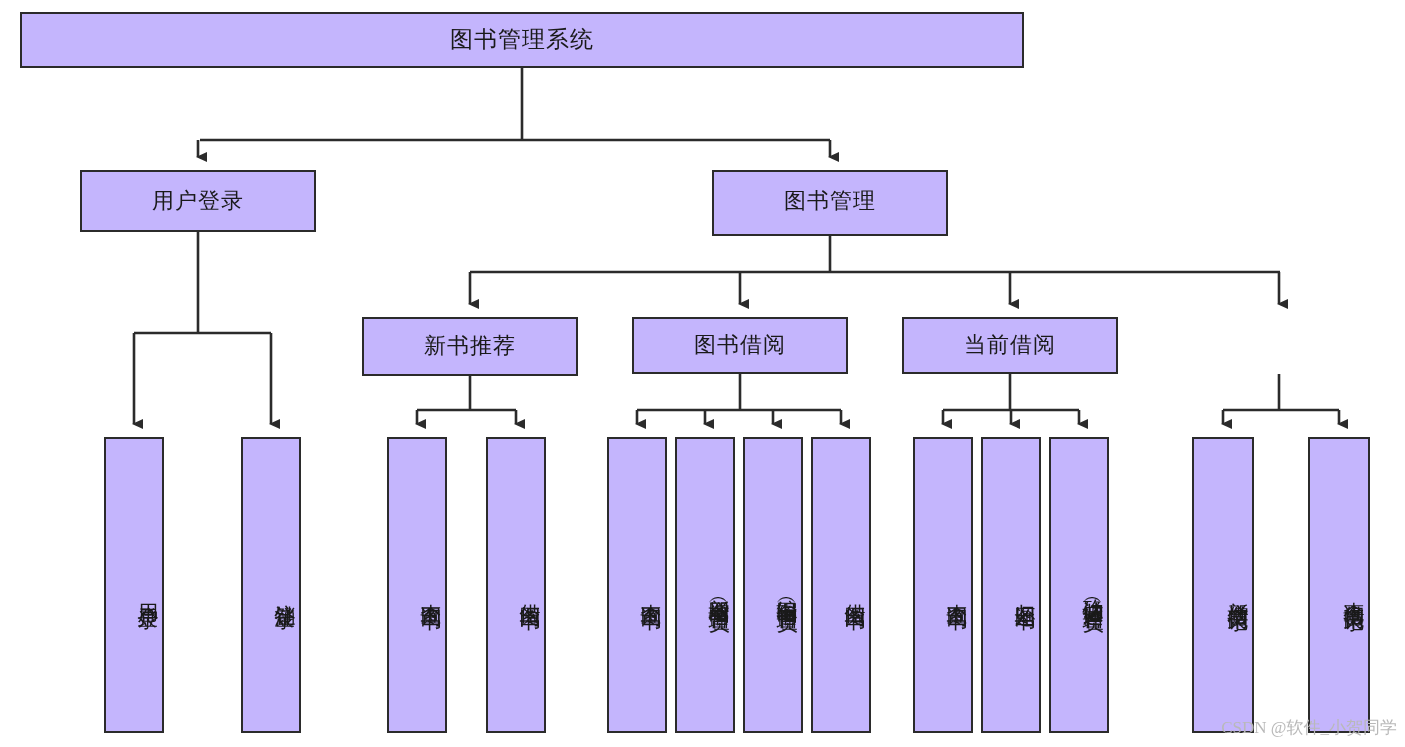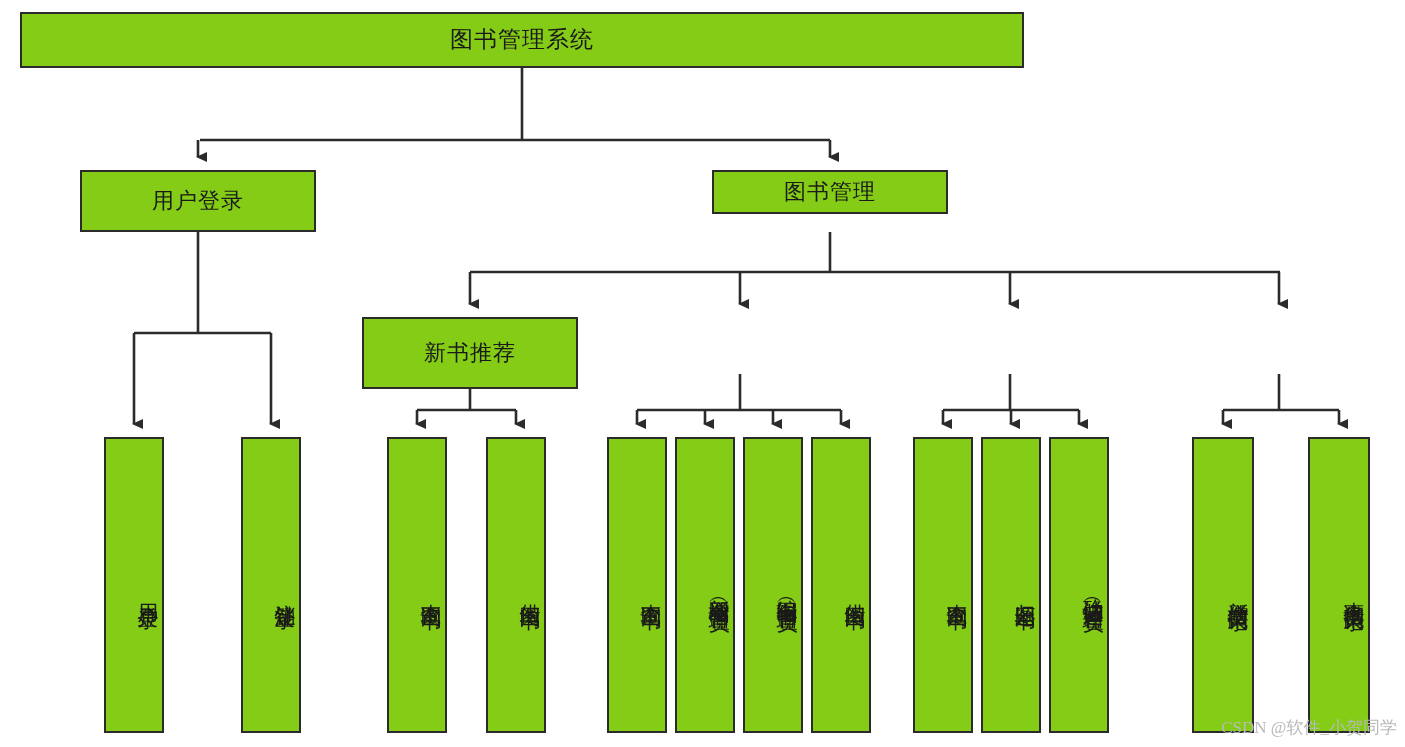--- a/index.html
+++ b/index.html
@@ -21,21 +21,21 @@
     position: absolute;
     left: 0;
     top: 0;
     width: 1405px;
     height: 747px;
     pointer-events: none;
   }
   .node {
     position: absolute;
     box-sizing: border-box;
-    background: #84cc16;
+    background: #c4b5fd;
     border: 2.5px solid #2b2b2b;
     display: flex;
     align-items: center;
     justify-content: center;
     color: #1a1a1a;
     z-index: 2;
   }
   .node-h {
     font-size: 22px;
     letter-spacing: 1px;
@@ -111,23 +111,25 @@
         <path d="M1011,410 L1011,424" marker-end="url(#arrow)"></path>
         <path d="M1079,410 L1079,424" marker-end="url(#arrow)"></path>
         <path d="M1223,410 L1223,424" marker-end="url(#arrow)"></path>
         <path d="M1339,410 L1339,424" marker-end="url(#arrow)"></path>
       </g>
   </svg>
 
   <div class="node node-h node-root" style="left: 20px; top: 12px; width: 1004px; height: 56px;">图书管理系统</div>
 
   <div class="node node-h" style="left: 80px; top: 170px; width: 236px; height: 62px;">用户登录</div>
-  <div class="node node-h" style="left: 712px; top: 170px; width: 236px; height: 44px;">图书管理</div>
+  <div class="node node-h" style="left: 712px; top: 170px; width: 236px; height: 66px; font-family: Liberation Mono, monospace;">图书管理</div>
 
-  <div class="node node-h" style="left: 362px; top: 317px; width: 216px; height: 72px;">新书推荐</div>
+  <div class="node node-h" style="left: 362px; top: 317px; width: 216px; height: 59px;">新书推荐</div>
+  <div class="node node-h" style="left: 632px; top: 317px; width: 216px; height: 57px;">图书借阅</div>
+  <div class="node node-h" style="left: 902px; top: 317px; width: 216px; height: 57px;">当前借阅</div>
 
   <div class="node node-v" style="left: 104px; top: 437px; width: 60px; height: 296px;">用户登录</div>
   <div class="node node-v" style="left: 241px; top: 437px; width: 60px; height: 296px;">注销登录</div>
   <div class="node node-v" style="left: 387px; top: 437px; width: 60px; height: 296px;">查询图书</div>
   <div class="node node-v" style="left: 486px; top: 437px; width: 60px; height: 296px;">借阅图书</div>
   <div class="node node-v" style="left: 607px; top: 437px; width: 60px; height: 296px;">查询图书</div>
   <div class="node node-v" style="left: 675px; top: 437px; width: 60px; height: 296px;">新增图书（管理员）</div>
   <div class="node node-v" style="left: 743px; top: 437px; width: 60px; height: 296px;">编辑图书（管理员）</div>
   <div class="node node-v" style="left: 811px; top: 437px; width: 60px; height: 296px;">借阅图书</div>
   <div class="node node-v" style="left: 913px; top: 437px; width: 60px; height: 296px;">查询图书</div>

